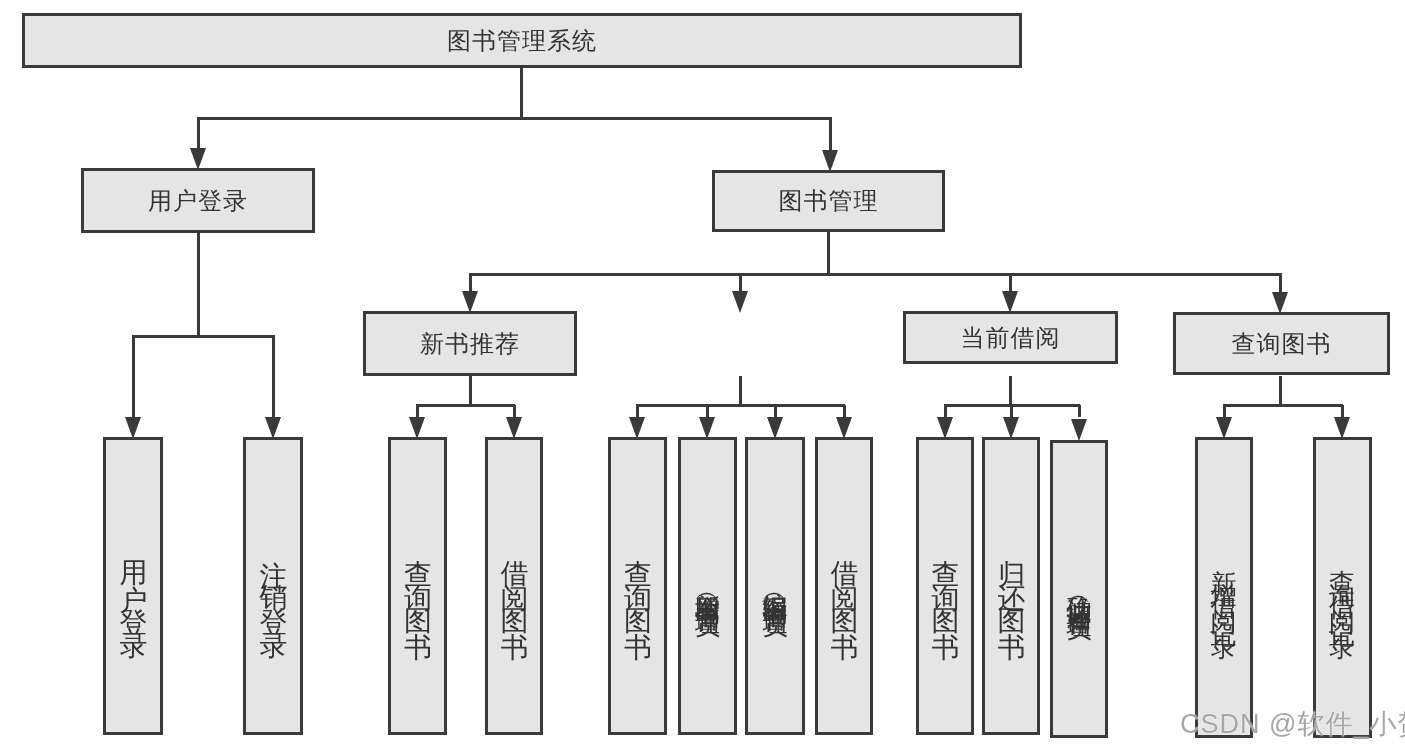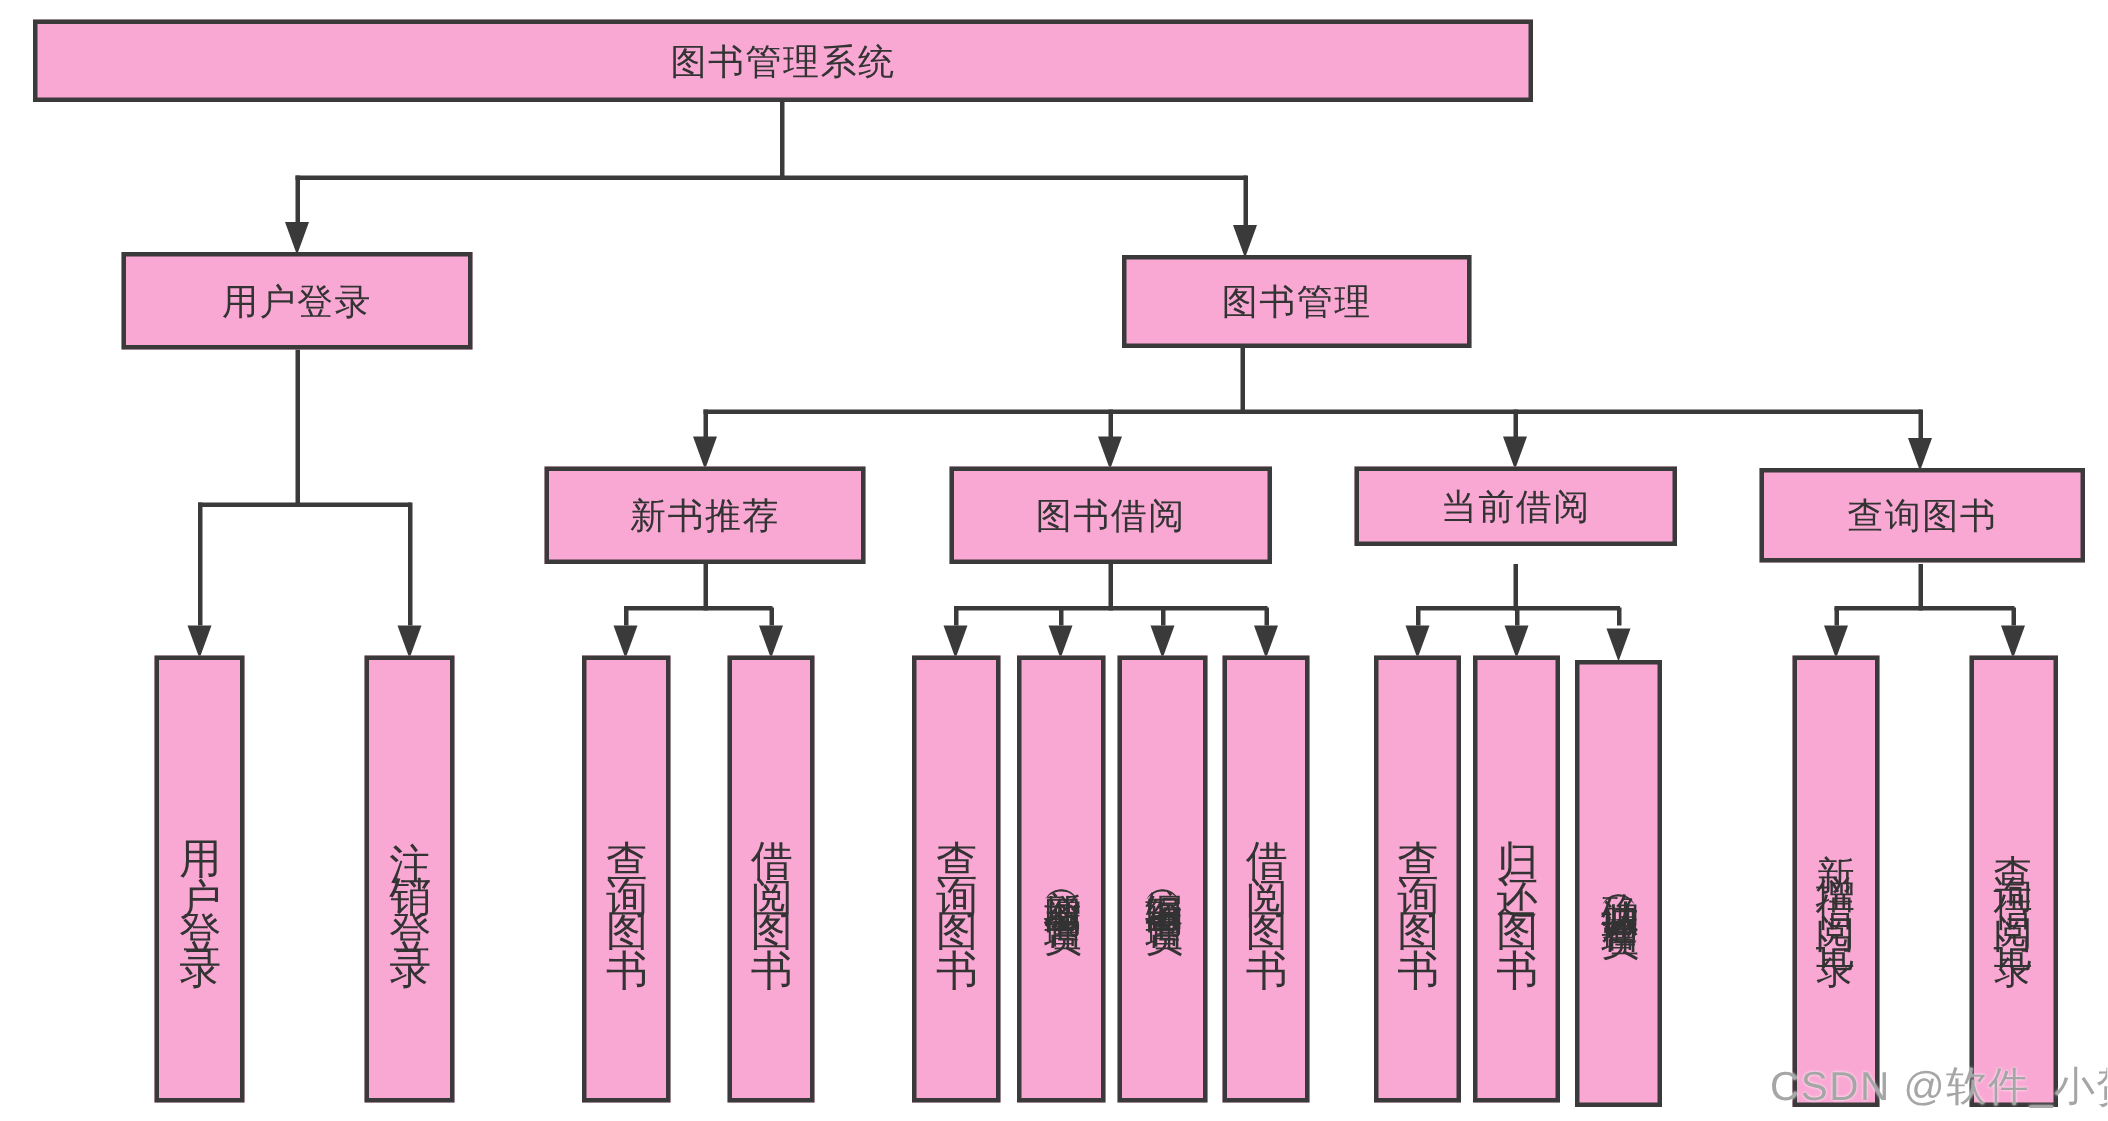--- a/index.html
+++ b/index.html
@@ -6,21 +6,21 @@
   #canvas{
     position:relative;
     width:1405px;height:747px;
     background:#ffffff;
     font-family:"Liberation Sans","DejaVu Sans",sans-serif;
     color:#333333;
     overflow:hidden;
   }
   .box{
     position:absolute;
-    background:#f9a8d4;
+    background:#e5e5e5;
     border:3px solid #3a3a3a;
     box-sizing:border-box;
     display:flex;
     align-items:center;
     justify-content:center;
     z-index:2;
   }
   .hbox{font-size:24px;letter-spacing:1px;}
   .vbox{
     writing-mode:vertical-rl;
@@ -55,29 +55,26 @@
 
 <div id="canvas">
 
   <div class="box hbox" style="left:22px;top:13px;width:1000px;height:55px;">
     <span>图书管理系统</span>
   </div>
 
   <div class="box hbox" style="left:81px;top:168px;width:234px;height:65px;">
     <span>用户登录</span>
   </div>
-  <div class="box hbox" style="left:748px;top:170px;width:233px;height:62px;">
+  <div class="box hbox" style="left:712px;top:170px;width:233px;height:62px;">
     <span>图书管理</span>
   </div>
 
   <div class="box hbox" style="left:363px;top:311px;width:214px;height:65px;">
     <span>新书推荐</span>
-  </div>
-  <div class="box hbox" style="left:633px;top:311px;width:215px;height:65px;">
-    <span>图书借阅</span>
   </div>
   <div class="box hbox" style="left:903px;top:311px;width:215px;height:53px;">
     <span>当前借阅</span>
   </div>
   <div class="box hbox" style="left:1173px;top:312px;width:217px;height:63px;">
     <span>查询图书</span>
   </div>
 
   <div class="box vbox chars4" style="left:103px;top:437px;width:60px;height:298px;">
     <span>用户登录</span>

